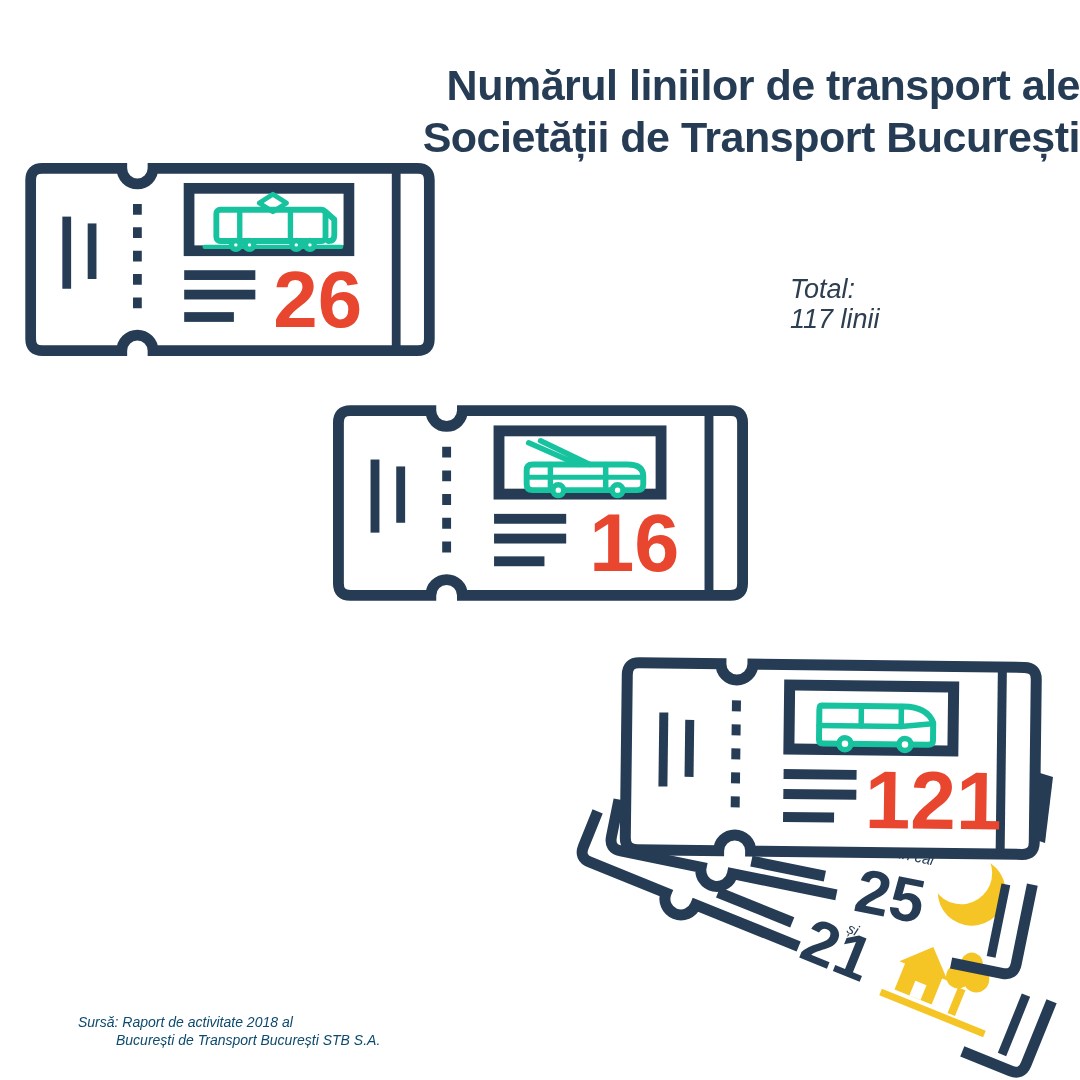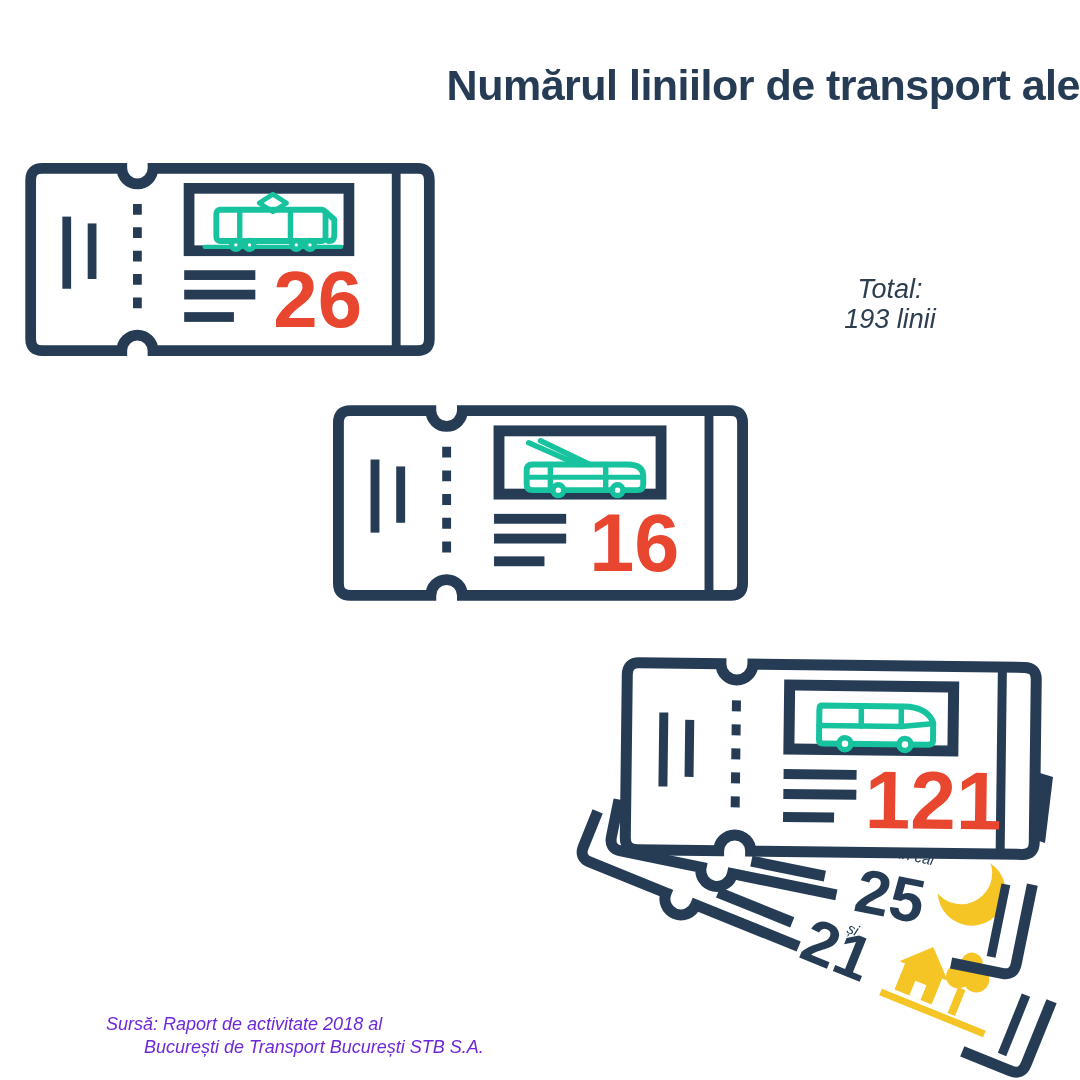--- a/index.html
+++ b/index.html
@@ -1,22 +1,22 @@
 <!DOCTYPE html>
 <html><head>
 <meta charset="utf-8">
 <style>
   html,body{margin:0;padding:0;background:#ffffff;}
   .canvas{position:relative;width:1080px;height:1080px;background:#ffffff;overflow:hidden;
           font-family:"Liberation Sans",sans-serif;}
   .title{position:absolute;left:0;top:30px;width:1080px;text-align:right;
          color:#263C55;font-size:43px;font-weight:bold;line-height:1.22;letter-spacing:-0.5px;}
-  .total{position:absolute;left:790px;top:274px;width:200px;text-align:center;
+  .total{position:absolute;left:790px;top:274px;width:200px;text-align:left;
          color:#2C3E50;font-size:27px;font-style:italic;line-height:1.12;}
-  .source{position:absolute;left:106px;top:1013px;color:#6d28d9;font-size:18px;
+  .source{position:absolute;left:78px;top:1013px;color:#0c4a6e;font-size:14px;
           font-style:italic;line-height:1.3;}
   .source .l2{margin-left:38px;}
   svg{position:absolute;overflow:visible;}
   .outline{fill:#ffffff;stroke:#263C55;stroke-width:11;}
   .bar{fill:#263C55;}
   .perf{stroke:#263C55;stroke-width:9;stroke-dasharray:11 13;}
   .frame{fill:#ffffff;stroke:#263C55;stroke-width:11;}
   .num{font-family:"Liberation Sans",sans-serif;font-weight:bold;font-size:82px;
        fill:#E8462F;text-anchor:middle;}
   .subnum{font-family:"Liberation Sans",sans-serif;font-weight:bold;font-size:62px;
@@ -48,25 +48,26 @@
         <rect class="bar" x="163" y="110" width="73" height="10"></rect>
         <rect class="bar" x="163" y="130" width="73" height="10"></rect>
         <rect class="bar" x="163" y="153" width="51" height="10"></rect>
         <rect class="bar" x="376" y="7" width="9" height="184"></rect>
       </g>
     </defs>
   </svg>
 
   <h1 class="title">
     <span>Numărul liniilor de transport ale</span><br>
+    <span>Societății de Transport București</span>
   </h1>
 
   <div class="total">
     <span>Total:</span><br>
-    <span>193 linii</span>
+    <span>117 linii</span>
   </div>
 
   <svg style="left:25px;top:163px;" width="410" height="193" viewBox="0 0 420 198">
     <use href="#ticket-chrome"></use>
     <g class="veh" transform="translate(184,34)">
       <path class="veh-thin" d="M 0,52 H 140"></path>
       <rect x="12" y="14" width="112" height="32" rx="4"></rect>
       <path d="M 124,16 L 133,24 V 40 Q 133,46 127,46"></path>
       <path d="M 36,14 V 46 M 88,14 V 46" stroke-width="5.5"></path>
       <path d="M 70,-2 L 84,7 L 70,16 L 56,7 Z" stroke-width="5"></path>

